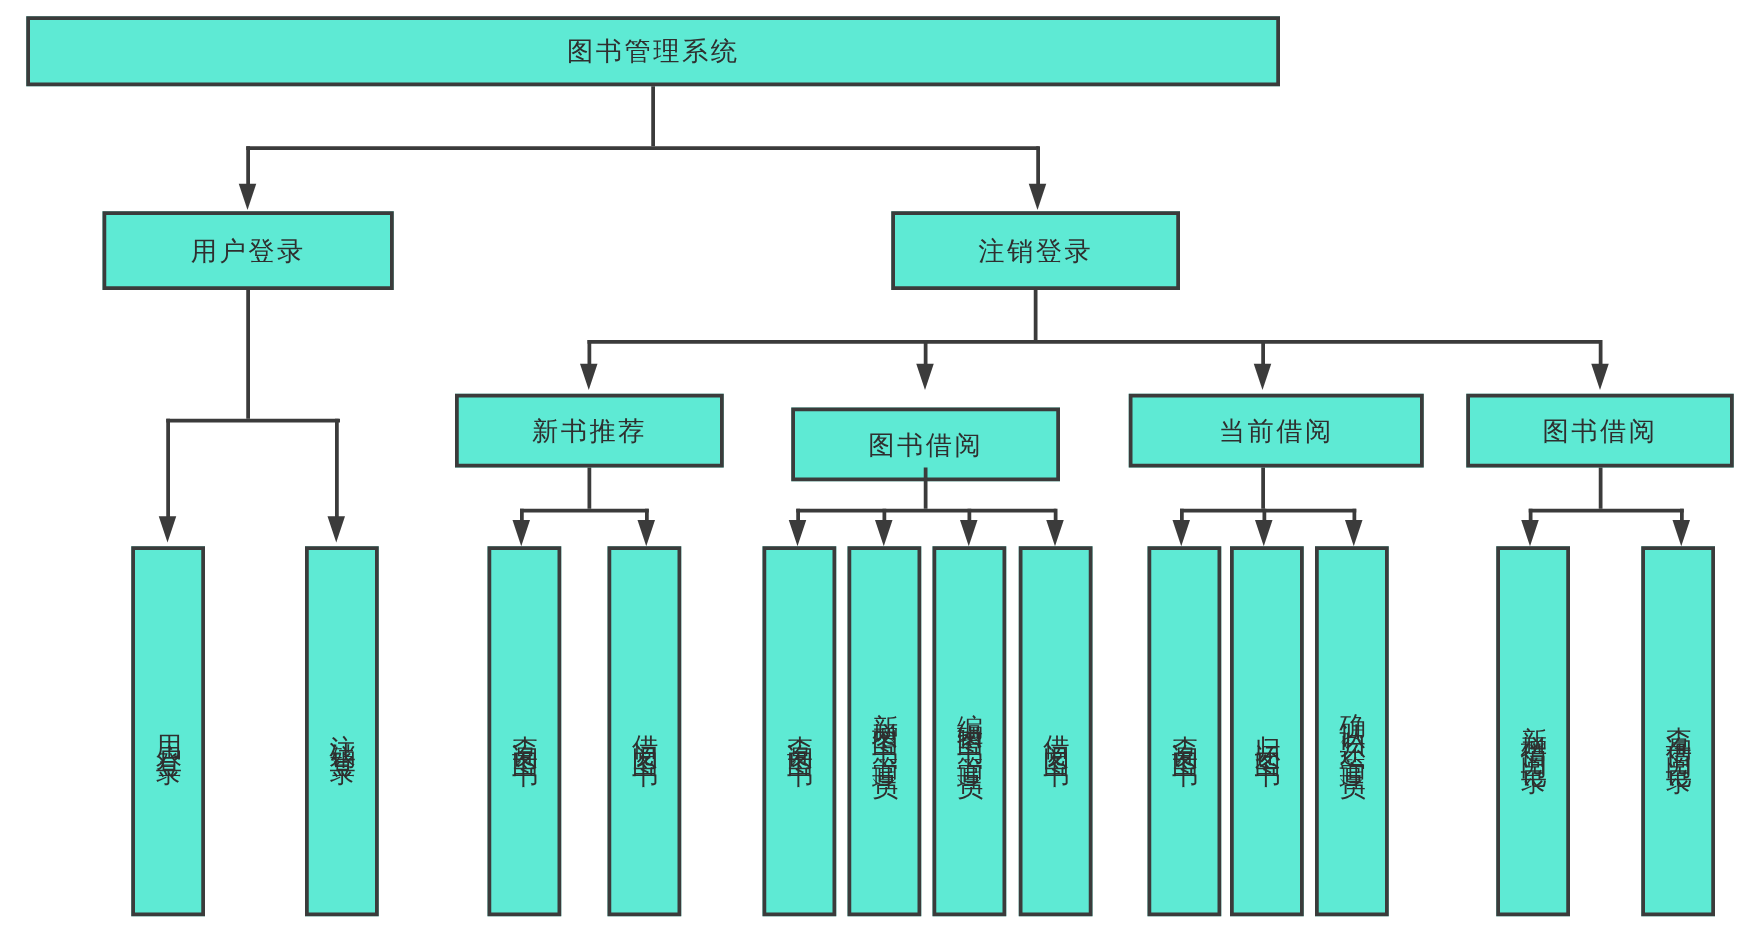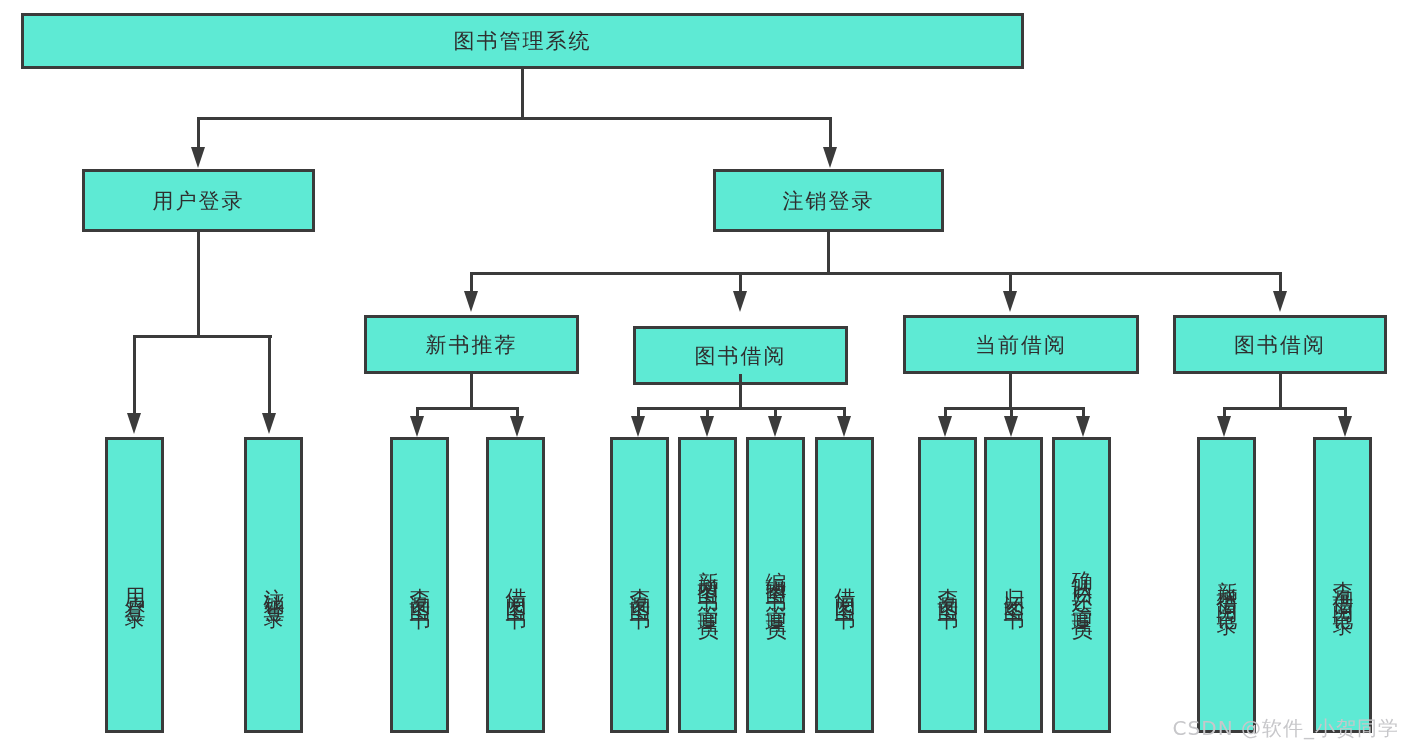--- a/index.html
+++ b/index.html
@@ -142,15 +142,14 @@
     <span class="vtext">确认归还（管理员）</span>
   </div>
 
   <div class="box vbox" style="left:1197px;top:437px;width:59px;height:296px;">
     <span class="vtext">新增借阅记录</span>
   </div>
   <div class="box vbox" style="left:1313px;top:437px;width:59px;height:296px;">
     <span class="vtext">查询借阅记录</span>
   </div>
 
-  <div class="watermark">CSDN @软件_小贺同学</div>
 
 </div>
 
 </body></html>

